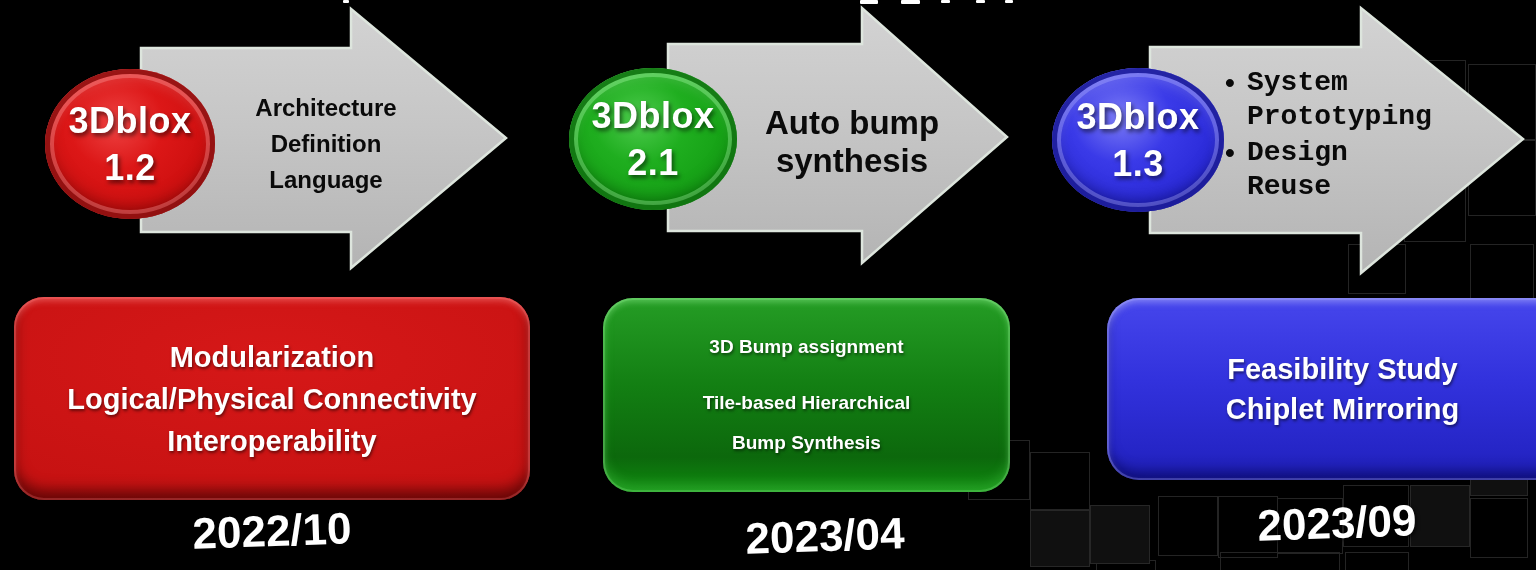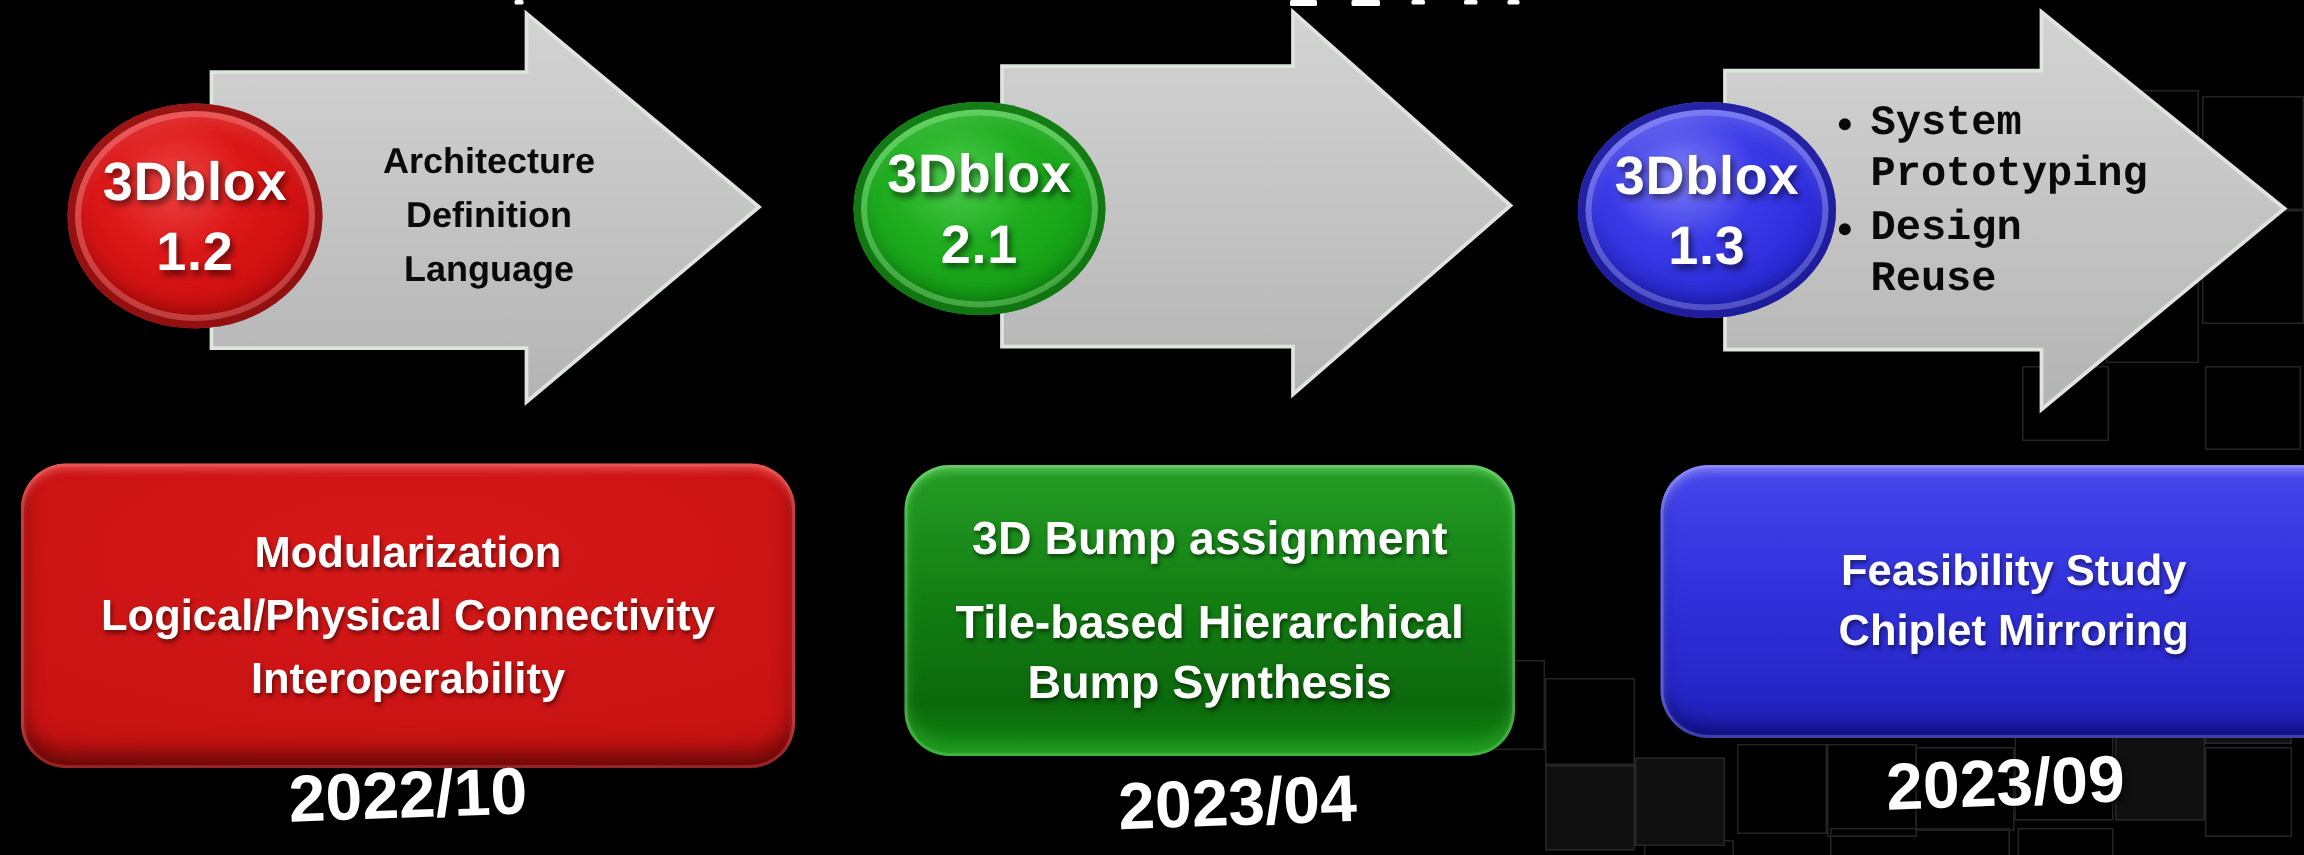--- a/index.html
+++ b/index.html
@@ -38,29 +38,29 @@
   .arrow-label-2{left:742px;top:104px;width:220px;font-size:33px;line-height:38px;}
   .bullet-list{position:absolute;left:1225px;top:66px;width:205px;z-index:3;color:#0a0a0a;
                font-size:28px;line-height:34px;}
   .bullet-row{display:flex;margin-bottom:2px;}
   .bullet-dot{width:22px;flex:none;}
   .bullet-text{flex:1;font-family:Liberation Mono, monospace;}
 
   
   .box{position:absolute;z-index:2;display:flex;flex-direction:column;align-items:center;
        justify-content:center;text-align:center;color:#fff;
-       text-shadow:1px 2px 3px rgba(0,0,0,.5);margin-top:12px;}
+       text-shadow:1px 2px 3px rgba(0,0,0,.5);}
   .box .pre{white-space:pre-line;}
   .box-red{left:14px;top:297px;width:516px;height:203px;border-radius:30px;
     font-size:29px;line-height:42px;
     background:radial-gradient(140% 130% at 50% 30%,#d61818 0%,#c71212 55%,#ab0c0c 84%,#7e0404 100%);
     box-shadow:inset 0 4px 6px rgba(255,130,130,.55),inset 0 0 0 2px rgba(255,120,120,.25),
                inset 0 -10px 14px rgba(40,0,0,.6);}
   .box-green{left:603px;top:298px;width:407px;height:194px;border-radius:30px;
-    font-size:31px;line-height:40px;
+    font-size:19px;line-height:40px;
     background:linear-gradient(180deg,#259d25 0%,#137f13 45%,#0c680c 82%,#0f8a0f 100%);
     box-shadow:inset 0 4px 6px rgba(170,255,170,.4),inset 0 0 0 2px rgba(160,255,160,.2),
                inset 0 -8px 12px rgba(90,220,90,.3);}
   .box-green .pre:first-child{margin-bottom:16px;}
   .box-blue{left:1107px;top:298px;width:471px;height:182px;border-radius:32px;
     font-size:29px;line-height:40px;
     background:linear-gradient(180deg,#4646ec 0%,#3232dd 45%,#2525c6 85%,#1c1cac 100%);
     box-shadow:inset 0 4px 7px rgba(180,180,255,.6),inset 0 0 0 2px rgba(160,160,255,.3),
                inset 0 -8px 12px rgba(0,0,70,.5);}
 
@@ -124,20 +124,22 @@
     <span>2.1</span>
   </div>
   <div class="badge badge-blue">
     <span>3Dblox</span>
     <span>1.3</span>
   </div>
 
   <div class="arrow-label arrow-label-1">Architecture
 Definition
 Language</div>
+  <div class="arrow-label arrow-label-2">Auto bump
+synthesis</div>
   <div class="bullet-list">
     <div class="bullet-row">
       <span class="bullet-dot">•</span>
       <span class="bullet-text">System Prototyping</span>
     </div>
     <div class="bullet-row">
       <span class="bullet-dot">•</span>
       <span class="bullet-text">Design Reuse</span>
     </div>
   </div>

